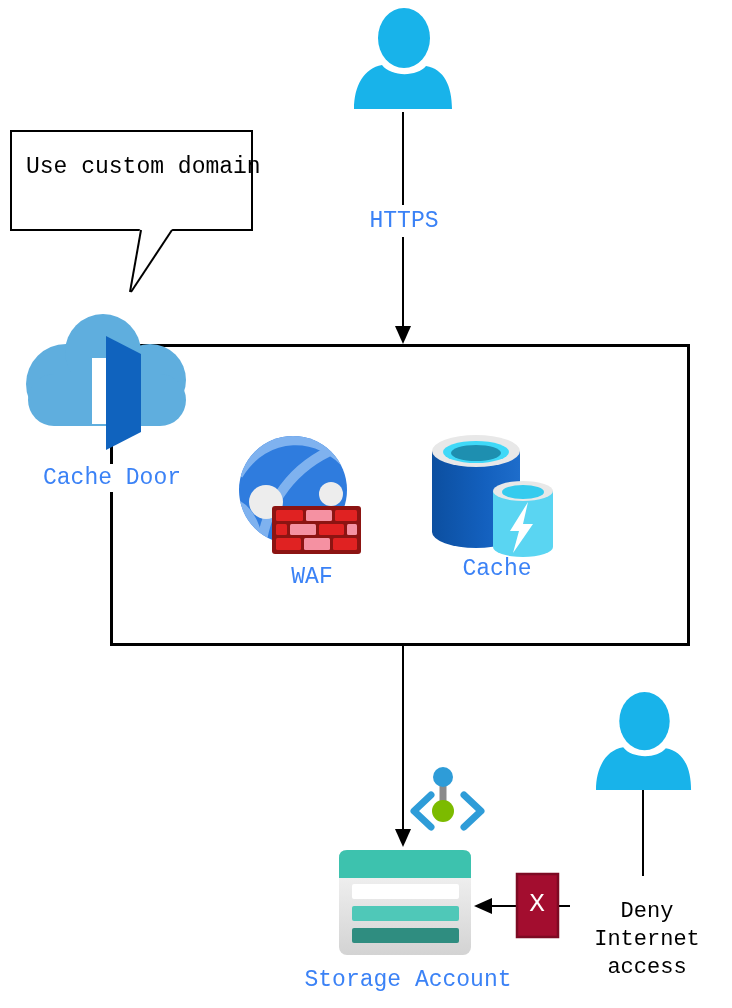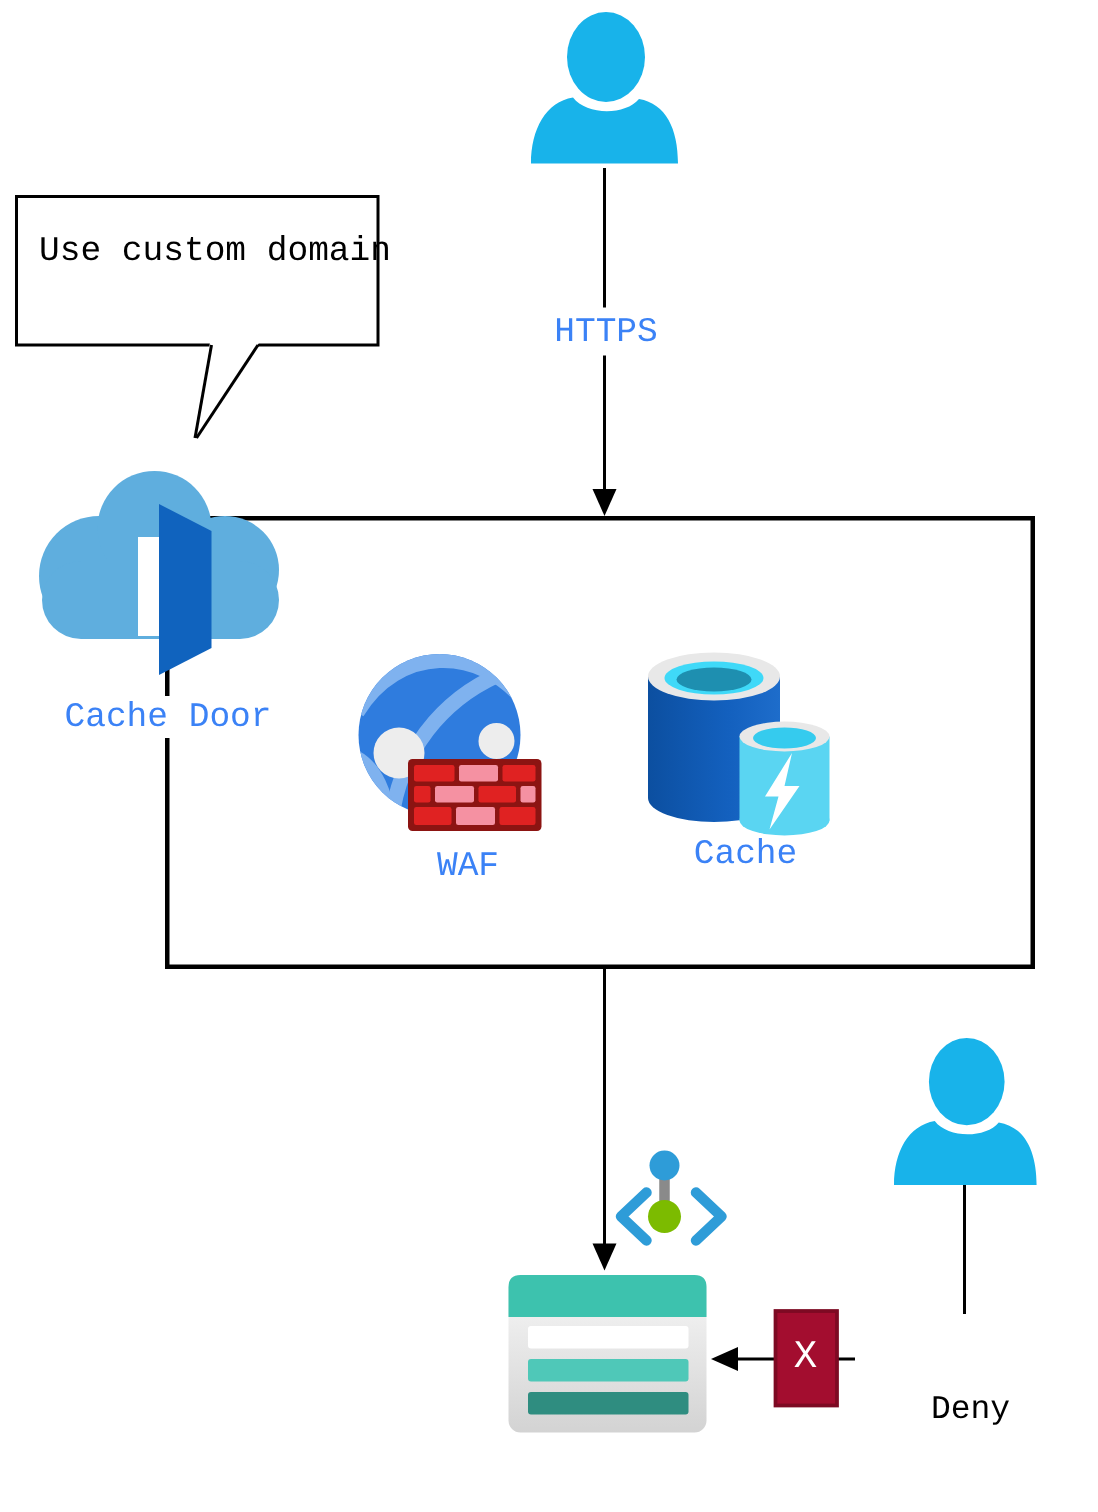--- a/index.html
+++ b/index.html
@@ -136,20 +136,22 @@
   </div>
 
   <div class="lbl bg" style="left:404px;top:221px;">HTTPS</div>
 
   <div class="lbl bg" style="left:112px;top:478px;">Cache Door</div>
 
   <div class="lbl" style="left:296px;top:577px;margin-left:16px;">WAF</div>
 
   <div class="lbl" style="left:497px;top:569px;">Cache</div>
 
+  <div class="lbl" style="left:408px;top:980px;">Storage Account</div>
 
   <div class="deny-text">
     <div>Deny</div>
+    <div>Internet access</div>
   </div>
 
   <div class="x-mark">X</div>
 
 </div>
 
 </body></html>

